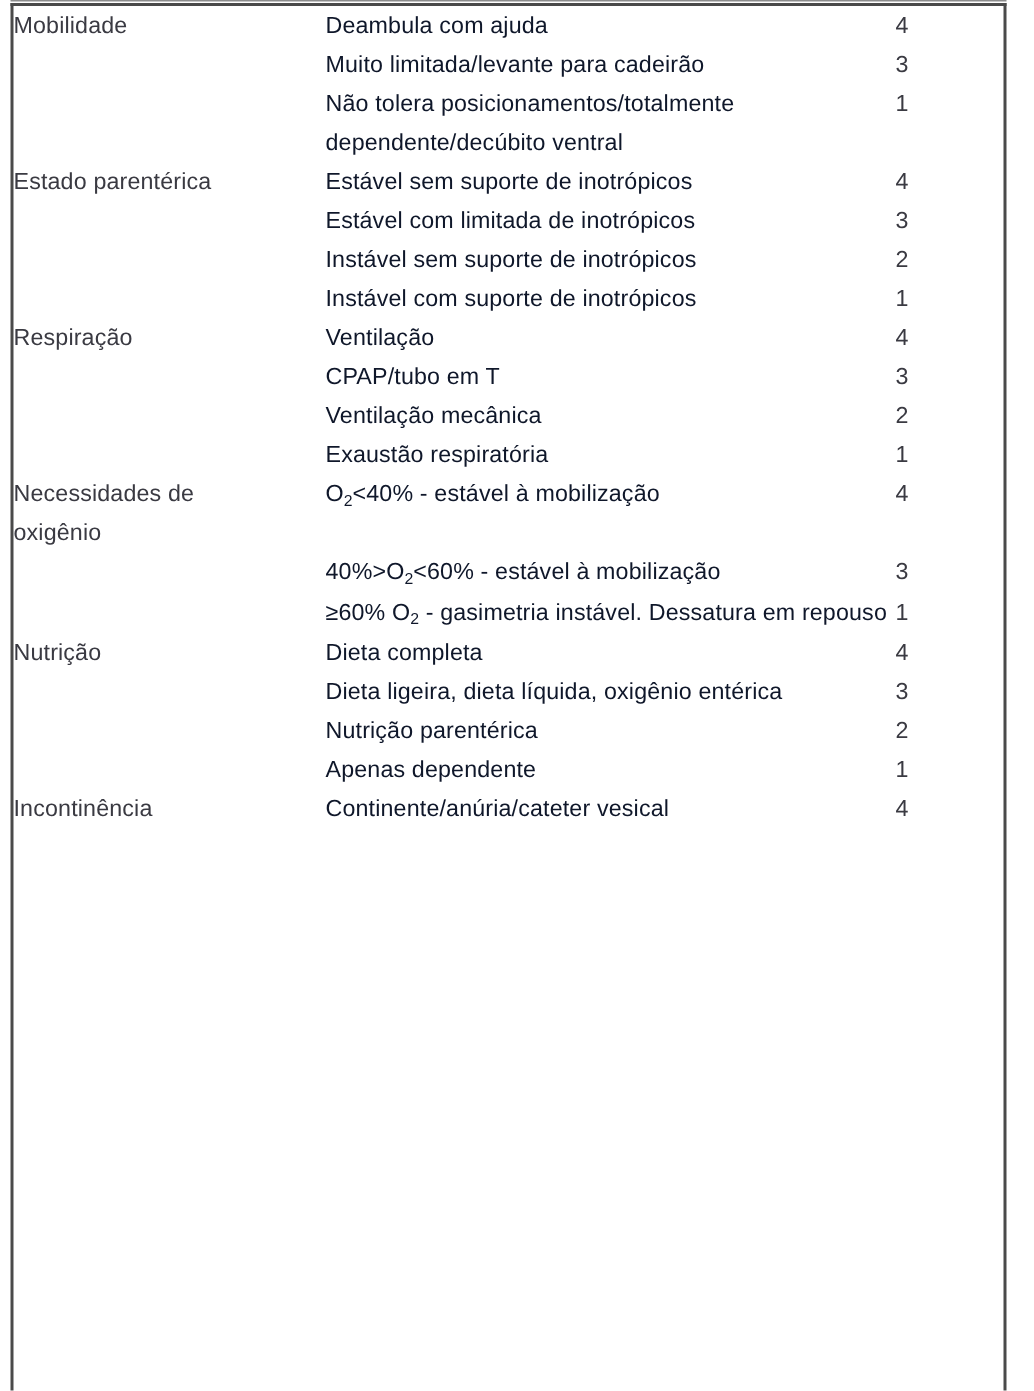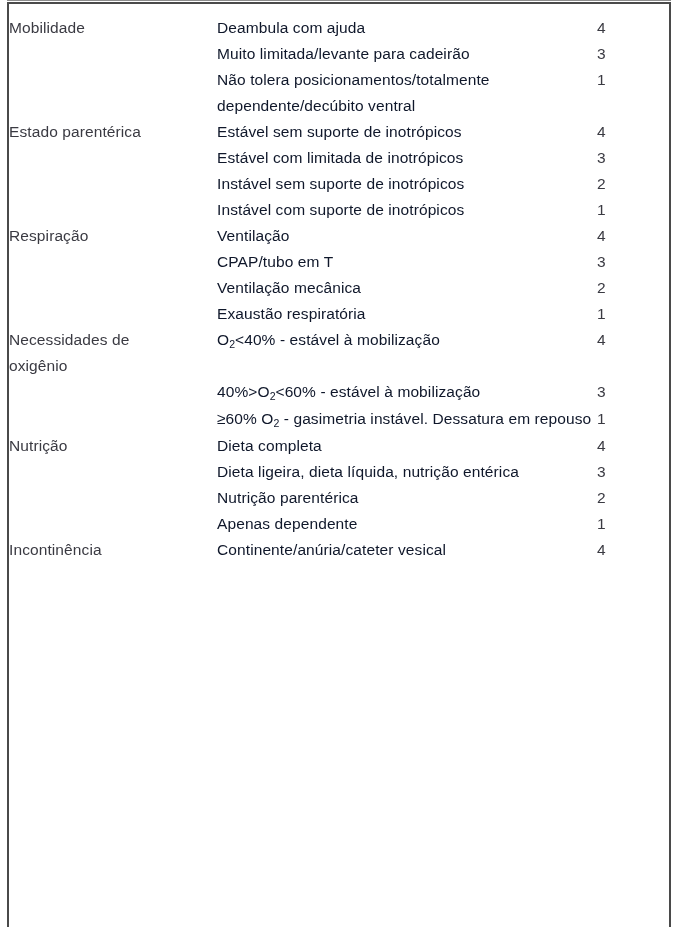--- a/index.html
+++ b/index.html
@@ -38,21 +38,21 @@
     left: 7px;
     top: 0px;
     width: 664px;
     height: 1px;
     background: #8c8c8c;
   }
 
   #criteria-table {
     position: absolute;
     left: 0;
-    top: 11px;
+    top: 1px;
     width: 100%;
     border-collapse: collapse;
     table-layout: fixed;
   }
 
   #criteria-table td {
     vertical-align: top;
     padding: 0;
     border: none;
     font-size: 15.5px;
@@ -175,21 +175,21 @@
           <td class="descr">≥60% O<sub>2</sub> - gasimetria instável. Dessatura em repouso</td>
           <td class="score">1</td>
         </tr>
         <tr class="row-item row-first-of-group">
           <td class="criterion">Nutrição</td>
           <td class="descr">Dieta completa</td>
           <td class="score">4</td>
         </tr>
         <tr class="row-item">
           <td class="criterion"></td>
-          <td class="descr">Dieta ligeira, dieta líquida, nutrição entérica</td>
+          <td class="descr">Dieta ligeira, dieta líquida, oxigênio entérica</td>
           <td class="score">3</td>
         </tr>
         <tr class="row-item">
           <td class="criterion"></td>
           <td class="descr">Nutrição parentérica</td>
           <td class="score">2</td>
         </tr>
         <tr class="row-item">
           <td class="criterion"></td>
           <td class="descr">Apenas dependente</td>

